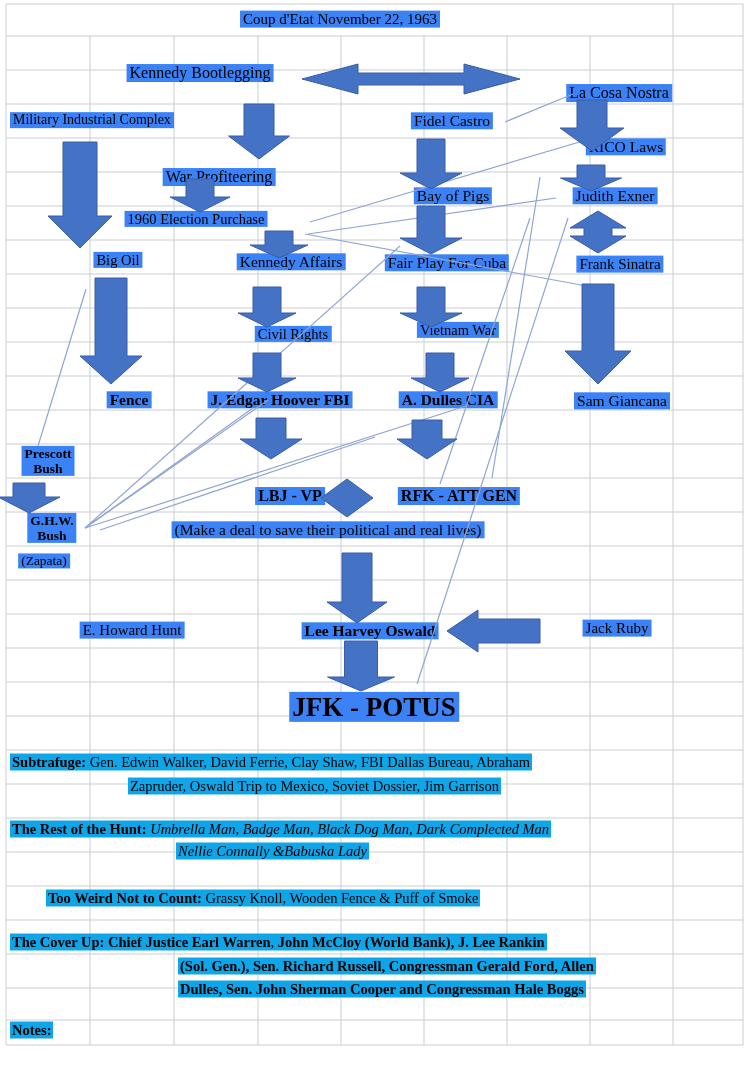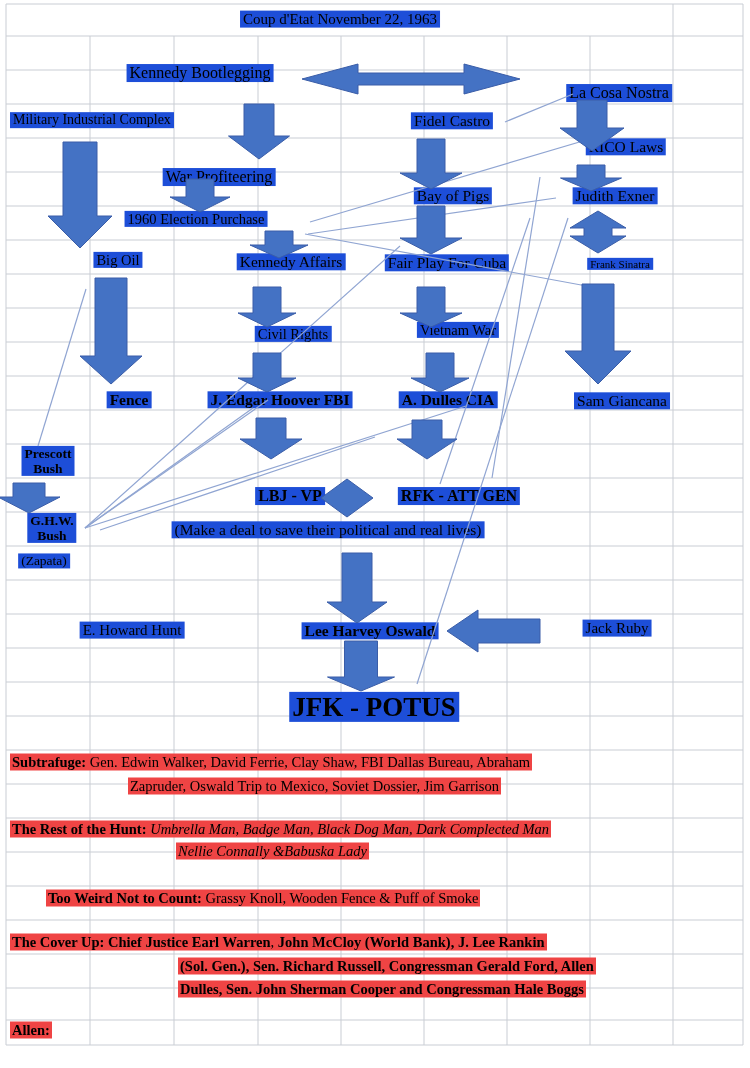--- a/index.html
+++ b/index.html
@@ -1,22 +1,22 @@
 <!DOCTYPE html>
 <html><head>
 <meta charset="utf-8">
 <style>
   html,body{margin:0;padding:0;background:#fff;}
   #canvas{position:relative;width:750px;height:1068px;background:#fff;overflow:hidden;
           font-family:"Liberation Serif","DejaVu Serif",serif;color:#000;}
   svg.layer{position:absolute;left:0;top:0;pointer-events:none;}
-  .node{position:absolute;white-space:nowrap;background:#1d4ed8;padding:0 3px;line-height:1.12;
+  .node{position:absolute;white-space:nowrap;background:#3b82f6;padding:0 3px;line-height:1.12;
         transform:translate(-50%,-50%);text-align:center;}
   .node.left{transform:translate(0,-50%);text-align:left;}
-  .para{position:absolute;white-space:nowrap;background:#ef4444;padding:0 2px;
+  .para{position:absolute;white-space:nowrap;background:#0ea5e9;padding:0 2px;
         transform:translate(0,-50%);font-size:14.5px;}
   .b{font-weight:bold;}
   .i{font-style:italic;}
 </style>
 </head>
 <body>
 
 <div id="canvas">
   <svg id="grid-svg" class="layer" width="750" height="1068">
       <line x1="6" y1="4" x2="743" y2="4" stroke="#C9CDD4" stroke-width="1"></line>
@@ -69,21 +69,21 @@
       <div class="node left" style="left: 10px; top: 120px; font-size: 14px;">Military Industrial Complex</div>
       <div class="node" style="left: 452px; top: 121px; font-size: 15.5px;">Fidel Castro</div>
       <div class="node" style="left: 626px; top: 147px; font-size: 15.5px;">RICO Laws</div>
       <div class="node" style="left: 219px; top: 177px; font-size: 16px;">War Profiteering</div>
       <div class="node" style="left: 453px; top: 196px; font-size: 15.5px;">Bay of Pigs</div>
       <div class="node" style="left: 615px; top: 196px; font-size: 15.5px;">Judith Exner</div>
       <div class="node" style="left: 196px; top: 219px; font-size: 14.5px;">1960 Election Purchase</div>
       <div class="node" style="left: 118px; top: 260px; font-size: 14.5px;">Big Oil</div>
       <div class="node" style="left: 291px; top: 262px; font-size: 15.5px;">Kennedy Affairs</div>
       <div class="node" style="left: 447px; top: 263px; font-size: 15.5px;">Fair Play For Cuba</div>
-      <div class="node" style="left: 620px; top: 264px; font-size: 11px;">Frank Sinatra</div>
+      <div class="node" style="left: 620px; top: 264px; font-size: 15px;">Frank Sinatra</div>
       <div class="node" style="left: 293px; top: 334px; font-size: 14.5px;">Civil Rights</div>
       <div class="node" style="left: 458px; top: 330px; font-size: 14.5px;">Vietnam War</div>
       <div class="node" style="left: 129px; top: 400px; font-size: 15.5px; font-weight: bold;">Fence</div>
       <div class="node" style="left: 280px; top: 400px; font-size: 15.5px; font-weight: bold;">J. Edgar Hoover FBI</div>
       <div class="node" style="left: 448px; top: 400px; font-size: 15.5px; font-weight: bold;">A. Dulles CIA</div>
       <div class="node" style="left: 622px; top: 401px; font-size: 15.5px;">Sam Giancana</div>
       <div class="node" style="left: 48px; top: 461px; font-size: 13.5px; font-weight: bold;"><span>Prescott</span><br><span>Bush</span></div>
       <div class="node" style="left: 290px; top: 496px; font-size: 16px; font-weight: bold;">LBJ - VP</div>
       <div class="node" style="left: 459px; top: 496px; font-size: 16px; font-weight: bold; font-family: Liberation Serif, serif;">RFK - ATT GEN</div>
       <div class="node" style="left: 52px; top: 528px; font-size: 13.5px; font-weight: bold;"><span>G.H.W.</span><br><span>Bush</span></div>
@@ -94,21 +94,21 @@
       <div class="node" style="left: 617px; top: 628px; font-size: 15px;">Jack Ruby</div>
       <div class="node" style="left: 374px; top: 707px; font-size: 27px; font-weight: bold;">JFK - POTUS</div>
       <div class="para" style="left: 10px; top: 762px;"><span class="b ">Subtrafuge:</span><span class=""> Gen. Edwin Walker, David Ferrie, Clay Shaw, FBI Dallas Bureau, Abraham</span></div>
       <div class="para" style="left: 128px; top: 786px;"><span class="">Zapruder, Oswald Trip to Mexico, Soviet Dossier, Jim Garrison</span></div>
       <div class="para" style="left: 10px; top: 829px;"><span class="b ">The Rest of the Hunt: </span><span class="i">Umbrella Man, Badge Man, Black Dog Man, Dark Complected Man</span></div>
       <div class="para" style="left: 176px; top: 851px;"><span class="i">Nellie Connally &amp;Babuska Lady</span></div>
       <div class="para" style="left: 10px; top: 898px; margin-left: 36px;"><span class="b ">Too Weird Not to Count:</span><span class=""> Grassy Knoll, Wooden Fence &amp; Puff of Smoke</span></div>
       <div class="para" style="left: 10px; top: 942px;"><span class="b ">The Cover Up: Chief Justice Earl Warren</span><span class="">, </span><span class="b ">John McCloy (World Bank), J. Lee Rankin</span></div>
       <div class="para" style="left: 178px; top: 966px;"><span class="b ">(Sol. Gen.),  Sen. Richard Russell, Congressman Gerald Ford, Allen</span></div>
       <div class="para" style="left: 178px; top: 989px;"><span class="b ">Dulles, Sen. John Sherman Cooper and Congressman Hale Boggs</span></div>
-      <div class="para" style="left: 10px; top: 1030px;"><span class="b ">Allen:</span></div>
+      <div class="para" style="left: 10px; top: 1030px;"><span class="b ">Notes:</span></div>
     </div>
   <svg id="shapes-svg" class="layer" width="750" height="1068">
       <line x1="505" y1="122" x2="573" y2="94" stroke="#90A5D2" stroke-width="1.2"></line>
       <line x1="620" y1="130" x2="310" y2="222" stroke="#90A5D2" stroke-width="1.2"></line>
       <line x1="85" y1="528" x2="253" y2="408" stroke="#90A5D2" stroke-width="1.2"></line>
       <line x1="85" y1="528" x2="268" y2="400" stroke="#90A5D2" stroke-width="1.2"></line>
       <line x1="85" y1="528" x2="400" y2="246" stroke="#90A5D2" stroke-width="1.2"></line>
       <line x1="85" y1="528" x2="466" y2="406" stroke="#90A5D2" stroke-width="1.2"></line>
       <line x1="100" y1="530" x2="375" y2="437" stroke="#90A5D2" stroke-width="1.2"></line>
       <line x1="86" y1="289" x2="38" y2="446" stroke="#90A5D2" stroke-width="1.2"></line>

